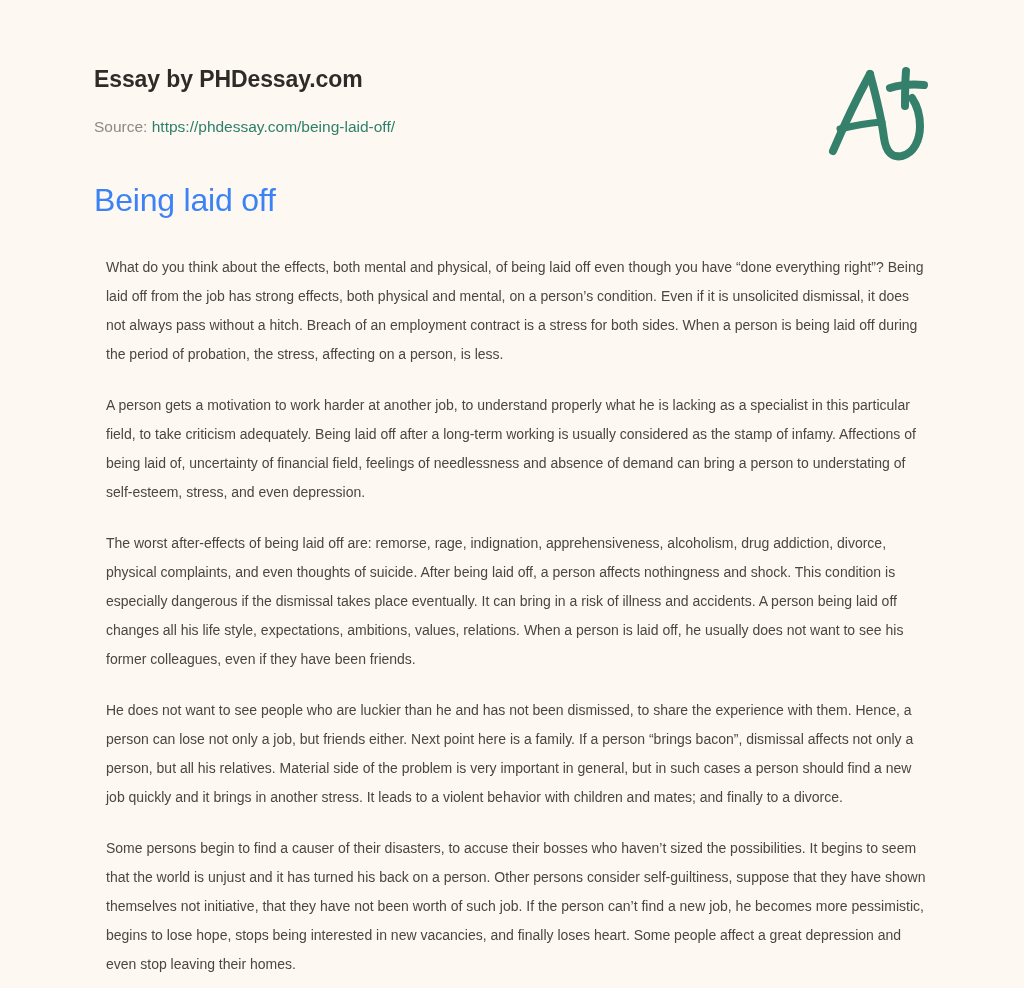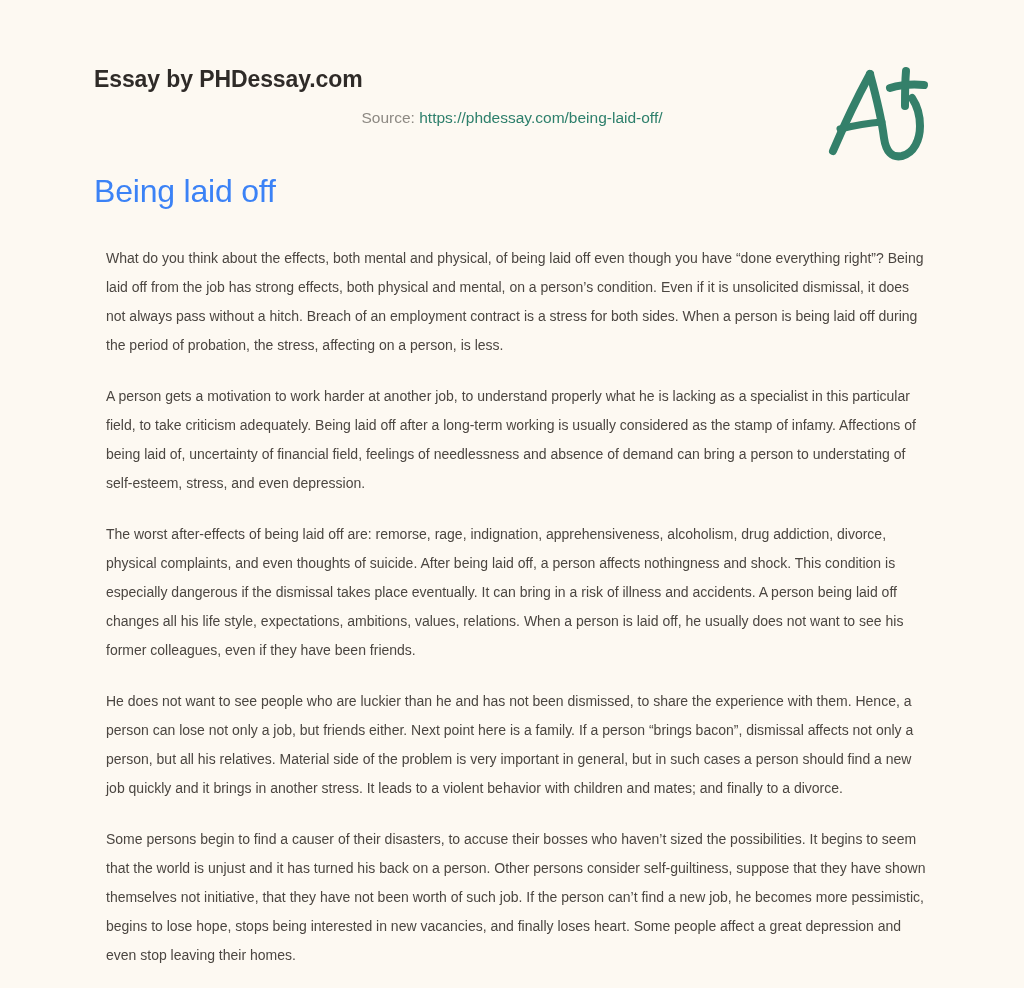--- a/index.html
+++ b/index.html
@@ -27,26 +27,25 @@
     padding-top: 66px;
   }
   .brand-line {
     font-size: 23px;
     font-weight: bold;
     color: #2f2b28;
     letter-spacing: -0.1px;
     line-height: 1.2;
   }
   .source-line {
-    margin-top: 14px;
+    margin-top: 23px;
     font-size: 15.5px;
     color: #8d8983;
     line-height: 1.3;
     white-space: nowrap;
-    text-align: center;
   }
   .source-label {
     color: #8d8983;
   }
   .source-url {
     color: #2d7f6b;
     text-decoration: none;
   }
   
   .logo {

